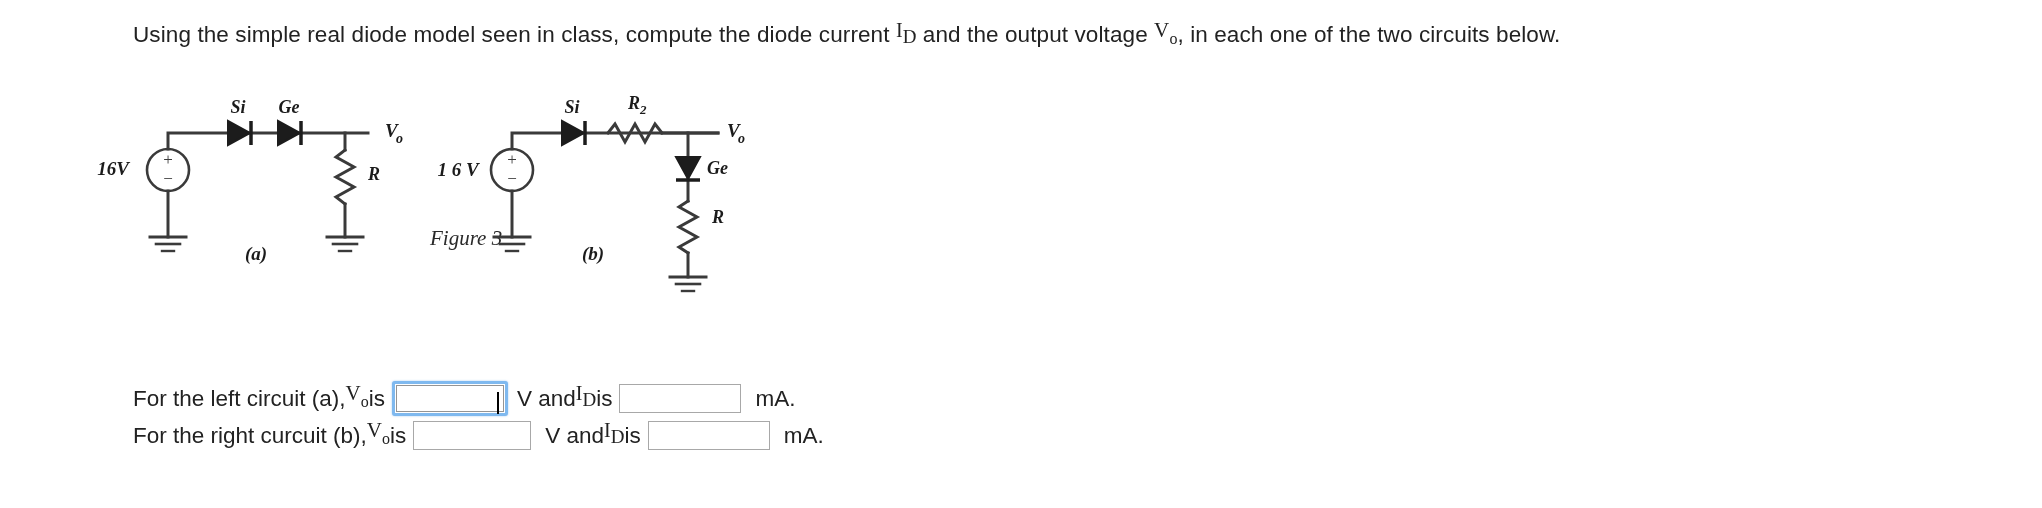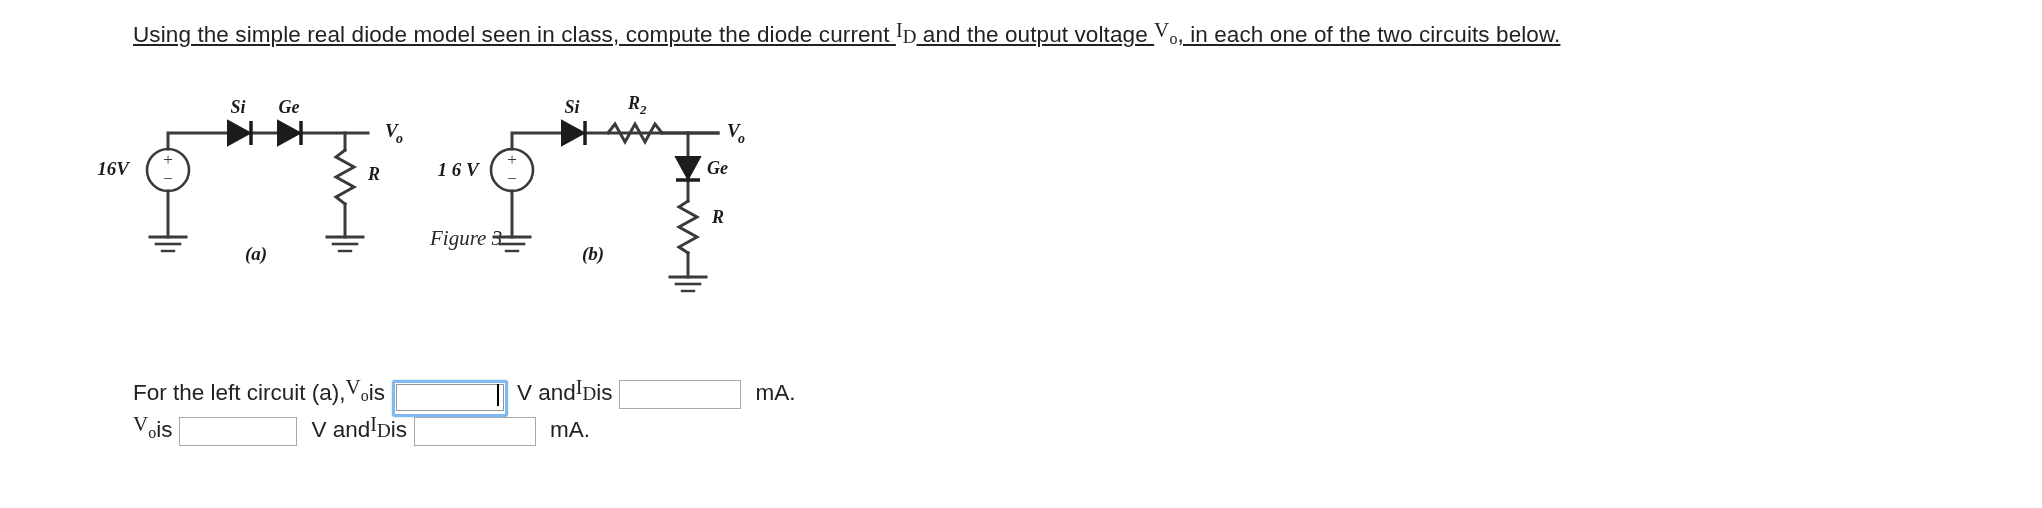--- a/index.html
+++ b/index.html
@@ -20,21 +20,21 @@
   .prompt {
     position: absolute;
     left: 133px;
     top: 20px;
     width: 1800px;
     font-size: 22.5px;
     line-height: 30px;
     color: #222222;
     letter-spacing: 0.1px;
   }
-  .prompt .ln { display: block; white-space: nowrap; text-decoration: underline; }
+  .prompt .ln { display: block; white-space: nowrap; }
 
   
   .mvar {
     font-family: "Liberation Serif", serif;
     font-size: 21px;
     position: relative;
     display: inline-block;
     white-space: nowrap;
   }
   .mvar .base {
@@ -66,20 +66,21 @@
   
   .answers {
     position: absolute;
     left: 133px;
     top: 380px;
     font-size: 22.5px;
     color: #222222;
   }
   .ansrow {
     display: flex;
+    align-items: center;
     height: 37px;
     white-space: nowrap;
   }
   .ansrow .txt { display: inline-block; }
   .gap { display: inline-block; width: 7px; }
 
   .field {
     box-sizing: border-box;
     height: 29px;
     border: 1px solid #a8a8a8;
@@ -249,20 +250,21 @@
       <span class="mvar"><span class="base">I</span><span class="sub">D</span></span>
       <span class="txt"> is</span>
     <span class="gap"></span>
     <input class="field w2" type="text" autocomplete="off" value="" style="">
     <span class="gap"></span>
       <span class="gap"></span>
     <span class="txt">mA.</span>
   </div>
 
   <div class="ansrow">
+    <span class="txt">For the right curcuit (b), </span>
       <span class="mvar vo"><span class="base">V</span><span class="sub">o</span></span>
       <span class="txt"> is</span>
     <span class="gap"></span>
     <input class="field w3" type="text" autocomplete="off" value="" style="">
     <span class="gap"></span>
       <span class="gap"></span>
     <span class="txt">V and </span>
       <span class="mvar"><span class="base">I</span><span class="sub">D</span></span>
       <span class="txt"> is</span>
     <span class="gap"></span>

